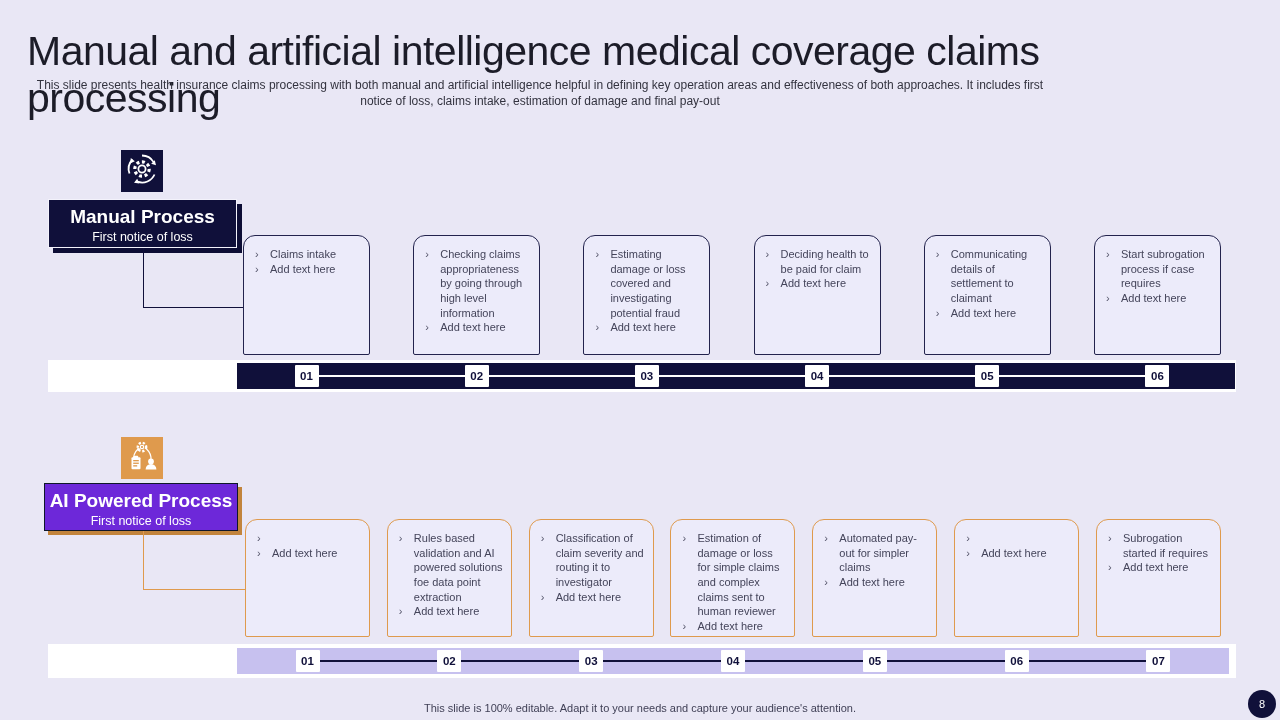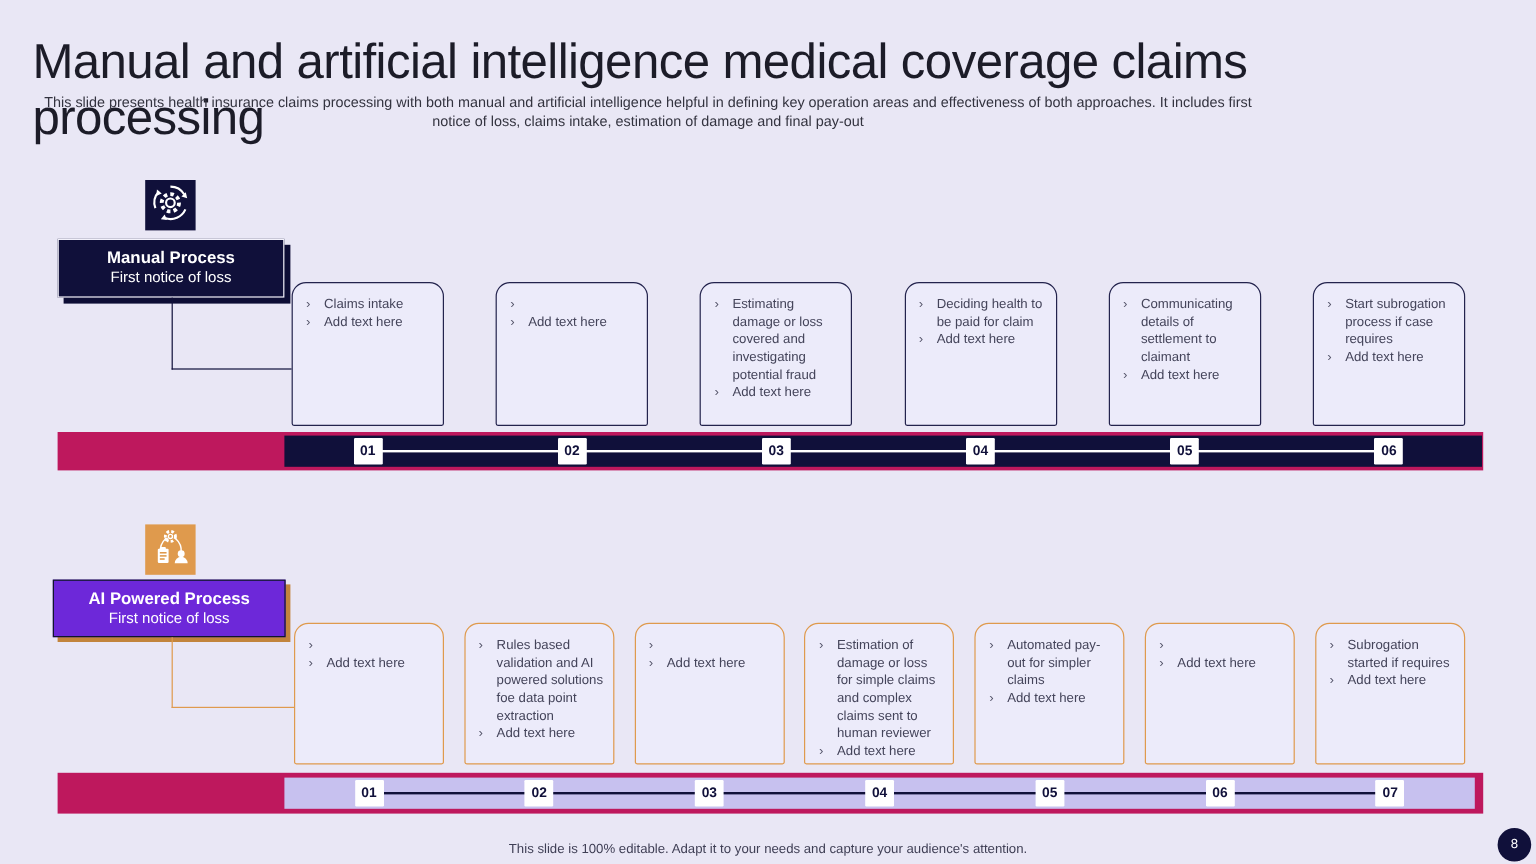--- a/index.html
+++ b/index.html
@@ -36,21 +36,21 @@
   .label-manual {
     left:48px; top:199px; width:189px; height:49px;
     background:#10103A; border:1px solid #f3f2fb;
     box-shadow:5px 5px 0 #0d0d35;
   }
   .label-ai {
     left:44px; top:483px; width:194px; height:48px;
     background:#6d28d9; border:1px solid #0f172a;
     box-shadow:4px 4px 0 #c2843c;
   }
-  .proc-label .t1 { font-size:14px; font-weight:bold; }
+  .proc-label .t1 { font-size:19px; font-weight:bold; }
   .proc-label .t2 { font-size:12.5px; margin-top:2px; }
 
   
   .conn { position:absolute; }
   .conn-manual { background:#10103A; }
   .conn-ai { background:#DF9A4D; }
 
   
   .steps-row {
     display:flex; justify-content:space-between;
@@ -66,21 +66,21 @@
   }
   .row-manual .step-box { width:127px; border:1px solid #23234d; }
   .row-ai     .step-box { width:125px; border:1px solid #DF9A4D; }
 
   .step-box ul { list-style:none; }
   .step-box li { display:flex; }
   .step-box .marker { width:18px; flex:0 0 18px; text-align:left; padding-left:3px; color:#55556a; }
   .step-box .li-text { flex:1; }
 
   
-  .tl-strip { background:#be185d;padding-left:32px; }
+  .tl-strip { background:#ffffff;padding-left:32px; }
   .strip-top    { left:48px; top:360px; width:1188px; height:32px; }
   .strip-bottom { left:48px; top:644px; width:1188px; height:34px; }
 
   .tl-bar { position:absolute; }
   .bar-top    { left:189px; top:3px;  width:998px; height:26px; background:#10103A; }
   .bar-bottom { left:189px; top:4px;  width:992px; height:26px; background:#C7C1EF; }
 
   .tl-line { position:absolute; top:50%; height:2px; margin-top:-1px; }
   .bar-top .tl-line    { left:69px; width:851px; background:#ffffff; }
   .bar-bottom .tl-line { left:70px; width:849px; background:#10103A; }
@@ -153,20 +153,21 @@
             <span class="li-text">Add text here</span>
           </li>
         </ul>
     </div>
 
     <div class="step-box">
       <ul>
 
           <li>
             <span class="marker">›</span>
+            <span class="li-text">Checking claims appropriateness by going through high level information</span>
           </li>
 
           <li>
             <span class="marker">›</span>
             <span class="li-text">Add text here</span>
           </li>
         </ul>
     </div>
 
     <div class="step-box">
@@ -319,20 +320,21 @@
             <span class="li-text">Add text here</span>
           </li>
         </ul>
     </div>
 
     <div class="step-box">
       <ul>
 
           <li>
             <span class="marker">›</span>
+            <span class="li-text">Classification of claim severity and routing it to investigator</span>
           </li>
 
           <li>
             <span class="marker">›</span>
             <span class="li-text">Add text here</span>
           </li>
         </ul>
     </div>
 
     <div class="step-box">

